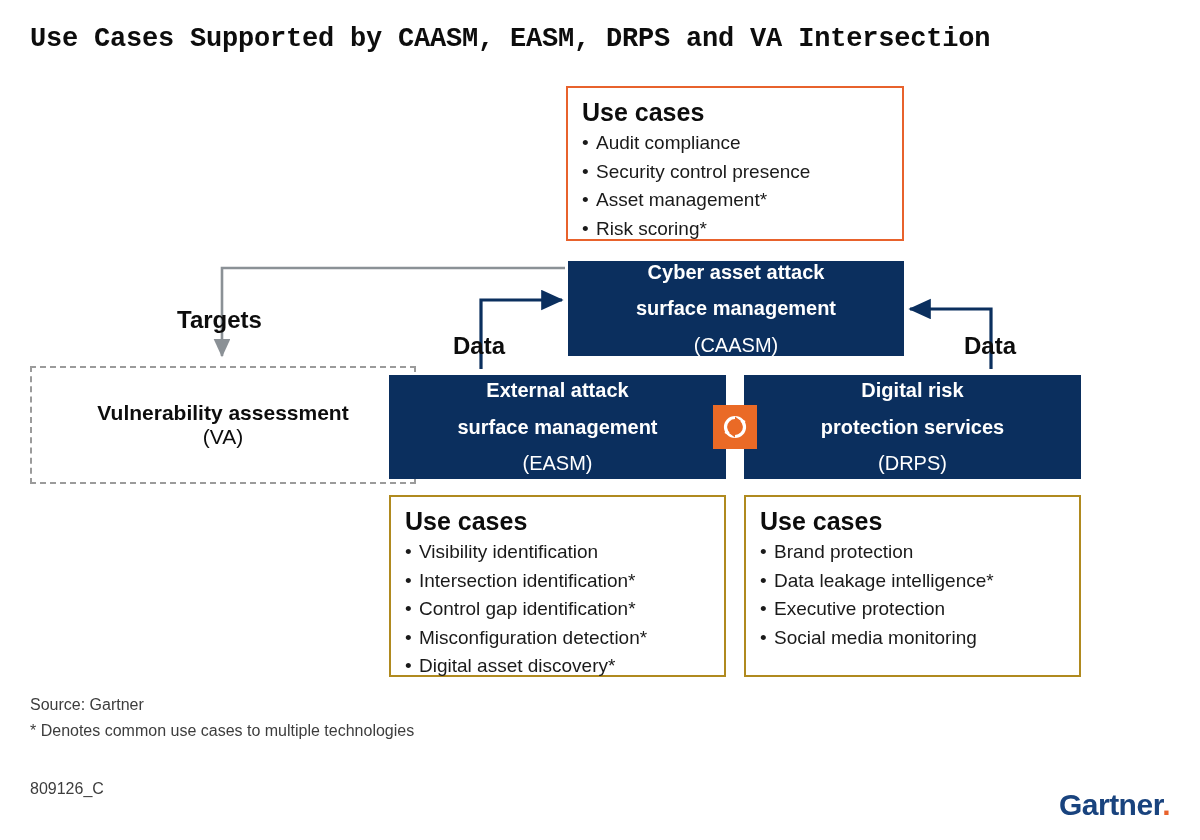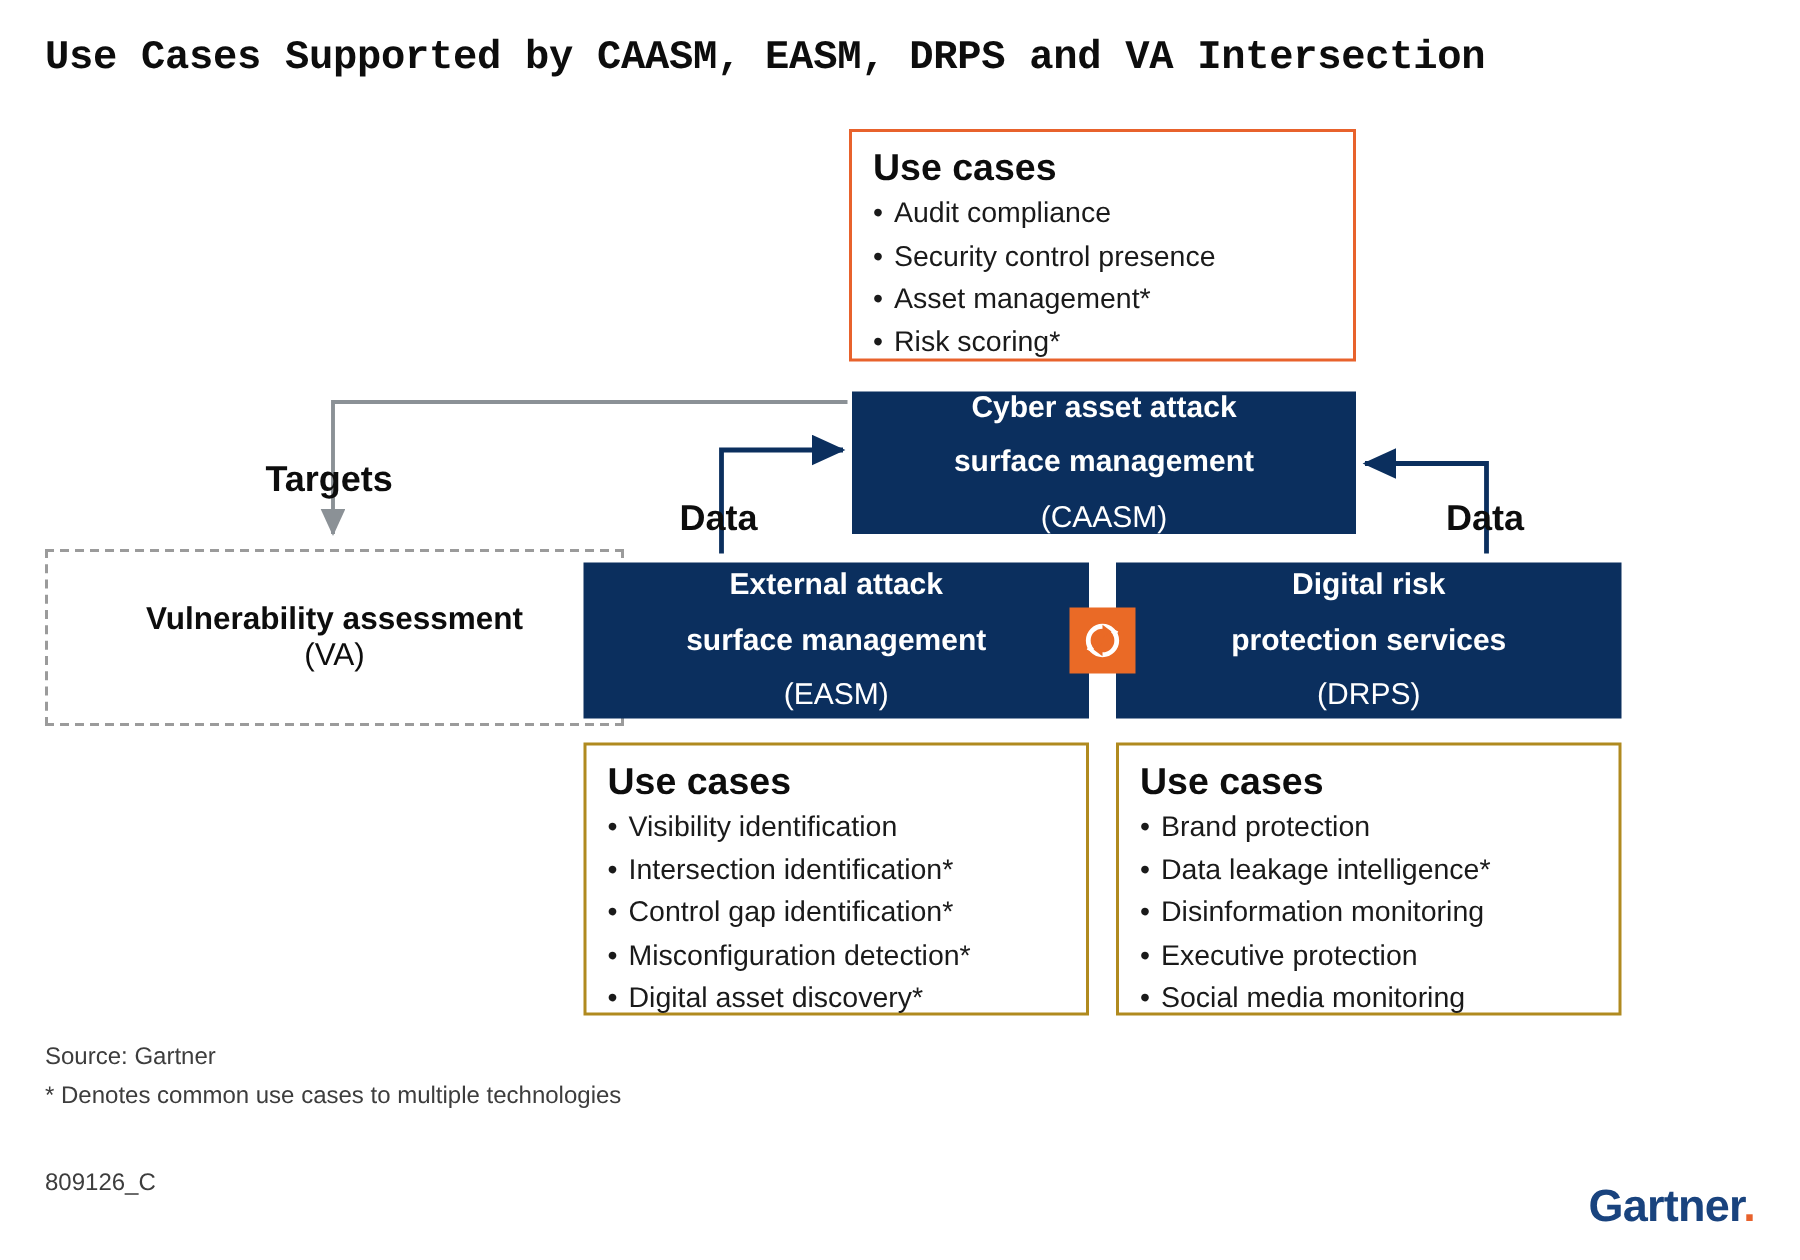--- a/index.html
+++ b/index.html
@@ -241,21 +241,20 @@
       <li>Misconfiguration detection*</li>
       <li>Digital asset discovery*</li>
     </ul>
   </div>
 
   <div class="usecase-box gold-border" style="left:744px; top:495px; width:337px; height:182px;">
     <div class="uc-title">Use cases</div>
     <ul>
       <li>Brand protection</li>
       <li>Data leakage intelligence*</li>
-      <li>Disinformation monitoring</li>
       <li>Executive protection</li>
       <li>Social media monitoring</li>
     </ul>
   </div>
 
   <div class="footer-line" style="left:30px; top:696px;">Source: Gartner</div>
   <div class="footer-line" style="left:30px; top:722px;">* Denotes common use cases to multiple technologies</div>
   <div class="footer-line" style="left:30px; top:750px;margin-top:30px;">809126_C</div>
 
   <div class="gartner-logo"><span>Gartner</span><span class="dot">.</span></div>

